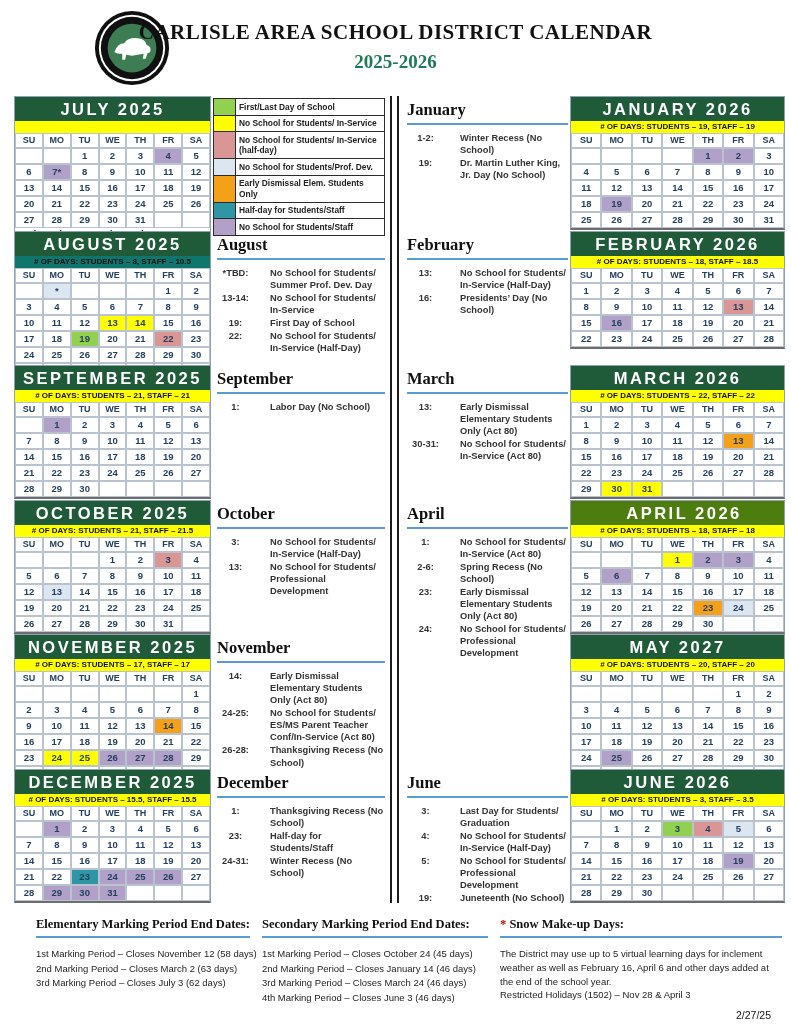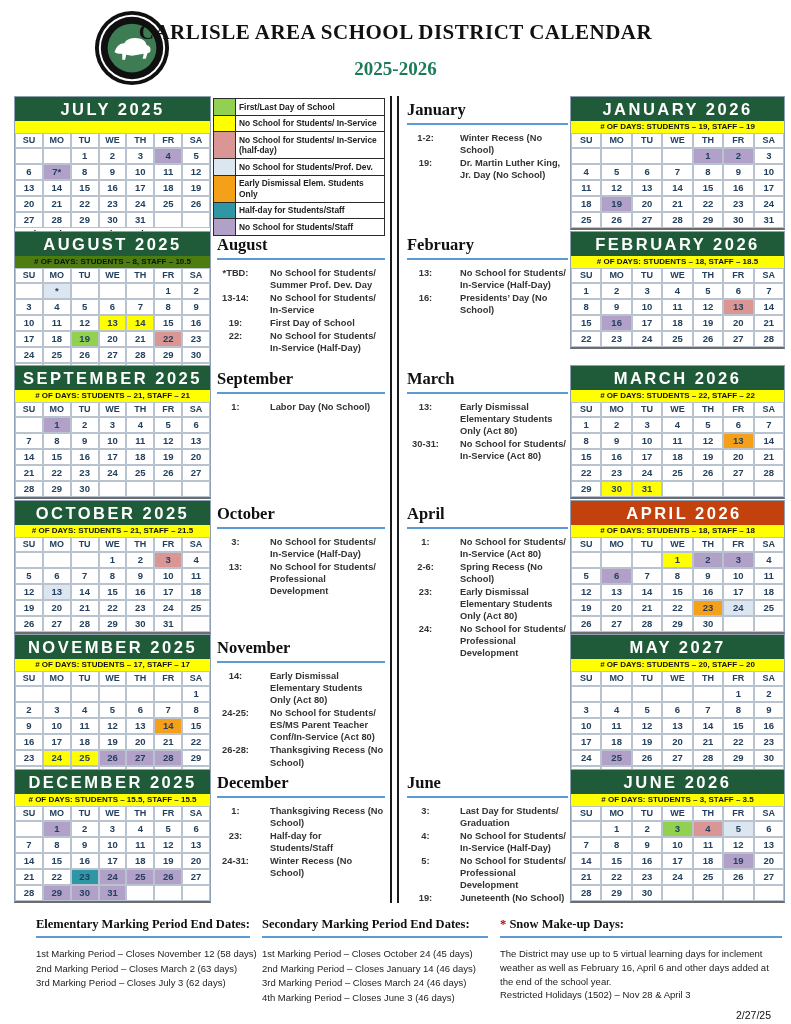--- a/index.html
+++ b/index.html
@@ -3,21 +3,21 @@
 <meta charset="utf-8">
 <style>
   html,body{margin:0;padding:0;}
   body{width:791px;height:1024px;background:#ffffff;font-family:"Liberation Sans",sans-serif;position:relative;overflow:hidden;}
 
   
   .header{position:relative;height:96px;}
   .logo{position:absolute;left:93px;top:9px;width:78px;height:78px;}
   .titles{position:absolute;left:0;right:0;top:20px;text-align:center;}
   .main-title{font-family:"Liberation Serif",serif;font-weight:bold;font-size:21px;color:#111;letter-spacing:.5px;}
-  .year-title{font-family:"Liberation Serif",serif;font-weight:bold;font-size:19px;margin-top:13px;}
+  .year-title{font-family:"Liberation Serif",serif;font-weight:bold;font-size:19px;margin-top:6px;}
 
   
   .grid{display:grid;margin-left:14px;margin-right:6px;
         grid-template-columns:197px 176px 14px 169px 215px;
         grid-template-rows:repeat(6,134.5px);}
   .divider{grid-column:3;grid-row:1/7;width:5px;justify-self:center;
            border-left:2px solid #1c1c1c;border-right:2px solid #1c1c1c;}
 
   
   .cal{border:1px solid #8fa0b5;border-bottom:2.5px solid #6d6d6d;background:#fff;align-self:start;}
@@ -122,21 +122,21 @@
         <div class="cal-cell" style="color: rgb(36, 64, 94);">29</div>
         <div class="cal-cell" style="color: rgb(36, 64, 94);">30</div>
         <div class="cal-cell" style="color: rgb(36, 64, 94);">31</div>
         <div class="cal-cell" style="color: rgb(36, 64, 94);"></div>
         <div class="cal-cell" style="color: rgb(36, 64, 94);"></div>
       </div>
       <div class="cal-foot">* Independence Day Observed</div>
     </div>
     <div class="cal" style="grid-area: 2 / 1;">
       <div class="cal-title" style="background: rgb(31, 91, 56);">AUGUST 2025</div>
-      <div class="cal-info" style="background: #4d7c0f;"># OF DAYS: STUDENTS – 8, STAFF – 10.5</div>
+      <div class="cal-info" style="background: #0f766e;"># OF DAYS: STUDENTS – 8, STAFF – 10.5</div>
       <div class="cal-grid">
         <div class="cal-dh" style="color: rgb(36, 64, 94);">SU</div>
         <div class="cal-dh" style="color: rgb(36, 64, 94);">MO</div>
         <div class="cal-dh" style="color: rgb(36, 64, 94);">TU</div>
         <div class="cal-dh" style="color: rgb(36, 64, 94);">WE</div>
         <div class="cal-dh" style="color: rgb(36, 64, 94);">TH</div>
         <div class="cal-dh" style="color: rgb(36, 64, 94);">FR</div>
         <div class="cal-dh" style="color: rgb(36, 64, 94);">SA</div>
         <div class="cal-cell" style="color: rgb(36, 64, 94);"></div>
         <div class="cal-cell" style="color: rgb(36, 64, 94); background: rgb(220, 230, 241);">*</div>
@@ -512,21 +512,21 @@
         <div class="cal-cell" style="color: rgb(36, 64, 94);">29</div>
         <div class="cal-cell" style="color: rgb(36, 64, 94); background: rgb(255, 255, 0);">30</div>
         <div class="cal-cell" style="color: rgb(36, 64, 94); background: rgb(255, 255, 0);">31</div>
         <div class="cal-cell" style="color: rgb(36, 64, 94);"></div>
         <div class="cal-cell" style="color: rgb(36, 64, 94);"></div>
         <div class="cal-cell" style="color: rgb(36, 64, 94);"></div>
         <div class="cal-cell" style="color: rgb(36, 64, 94);"></div>
       </div>
     </div>
     <div class="cal" style="grid-area: 4 / 5;">
-      <div class="cal-title" style="background: #c2410c; padding-left: 13px;">APRIL 2026</div>
+      <div class="cal-title" style="background: #4d7c0f; padding-left: 13px;">APRIL 2026</div>
       <div class="cal-info" style="background: rgb(255, 255, 0);"># OF DAYS: STUDENTS – 18, STAFF – 18</div>
       <div class="cal-grid">
         <div class="cal-dh" style="color: rgb(36, 64, 94);">SU</div>
         <div class="cal-dh" style="color: rgb(36, 64, 94);">MO</div>
         <div class="cal-dh" style="color: rgb(36, 64, 94);">TU</div>
         <div class="cal-dh" style="color: rgb(36, 64, 94);">WE</div>
         <div class="cal-dh" style="color: rgb(36, 64, 94);">TH</div>
         <div class="cal-dh" style="color: rgb(36, 64, 94);">FR</div>
         <div class="cal-dh" style="color: rgb(36, 64, 94);">SA</div>
         <div class="cal-cell" style="color: rgb(36, 64, 94);"></div>

